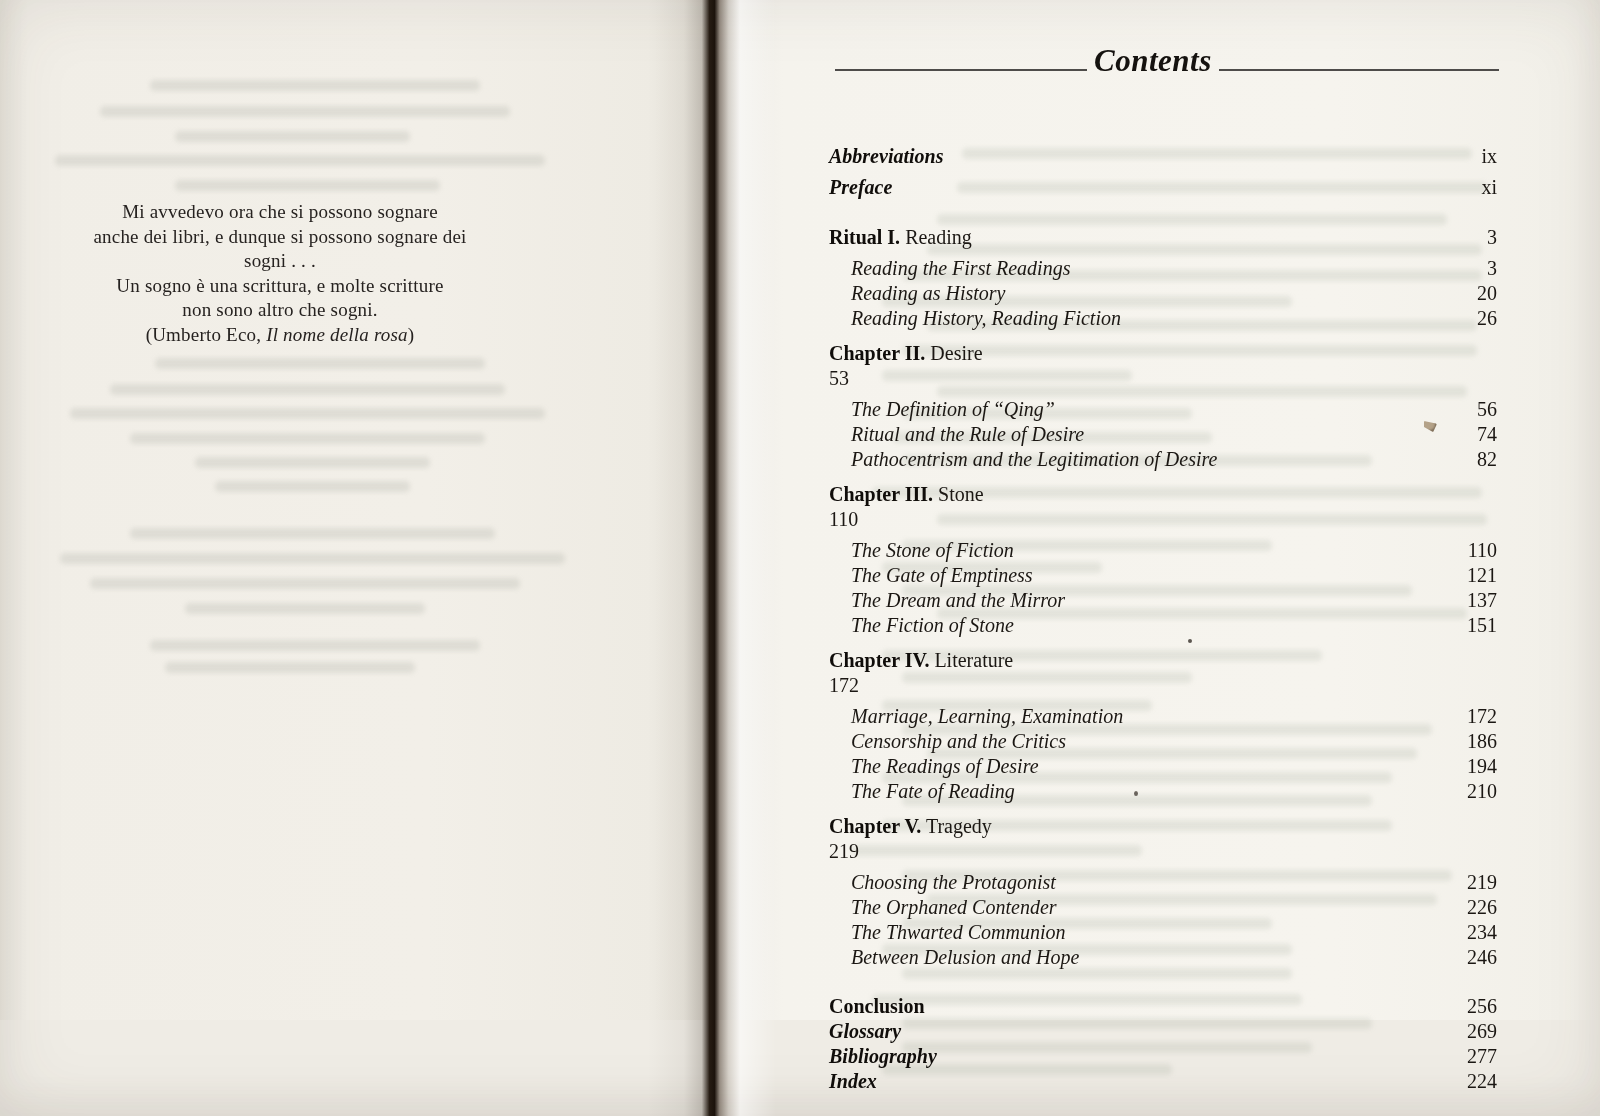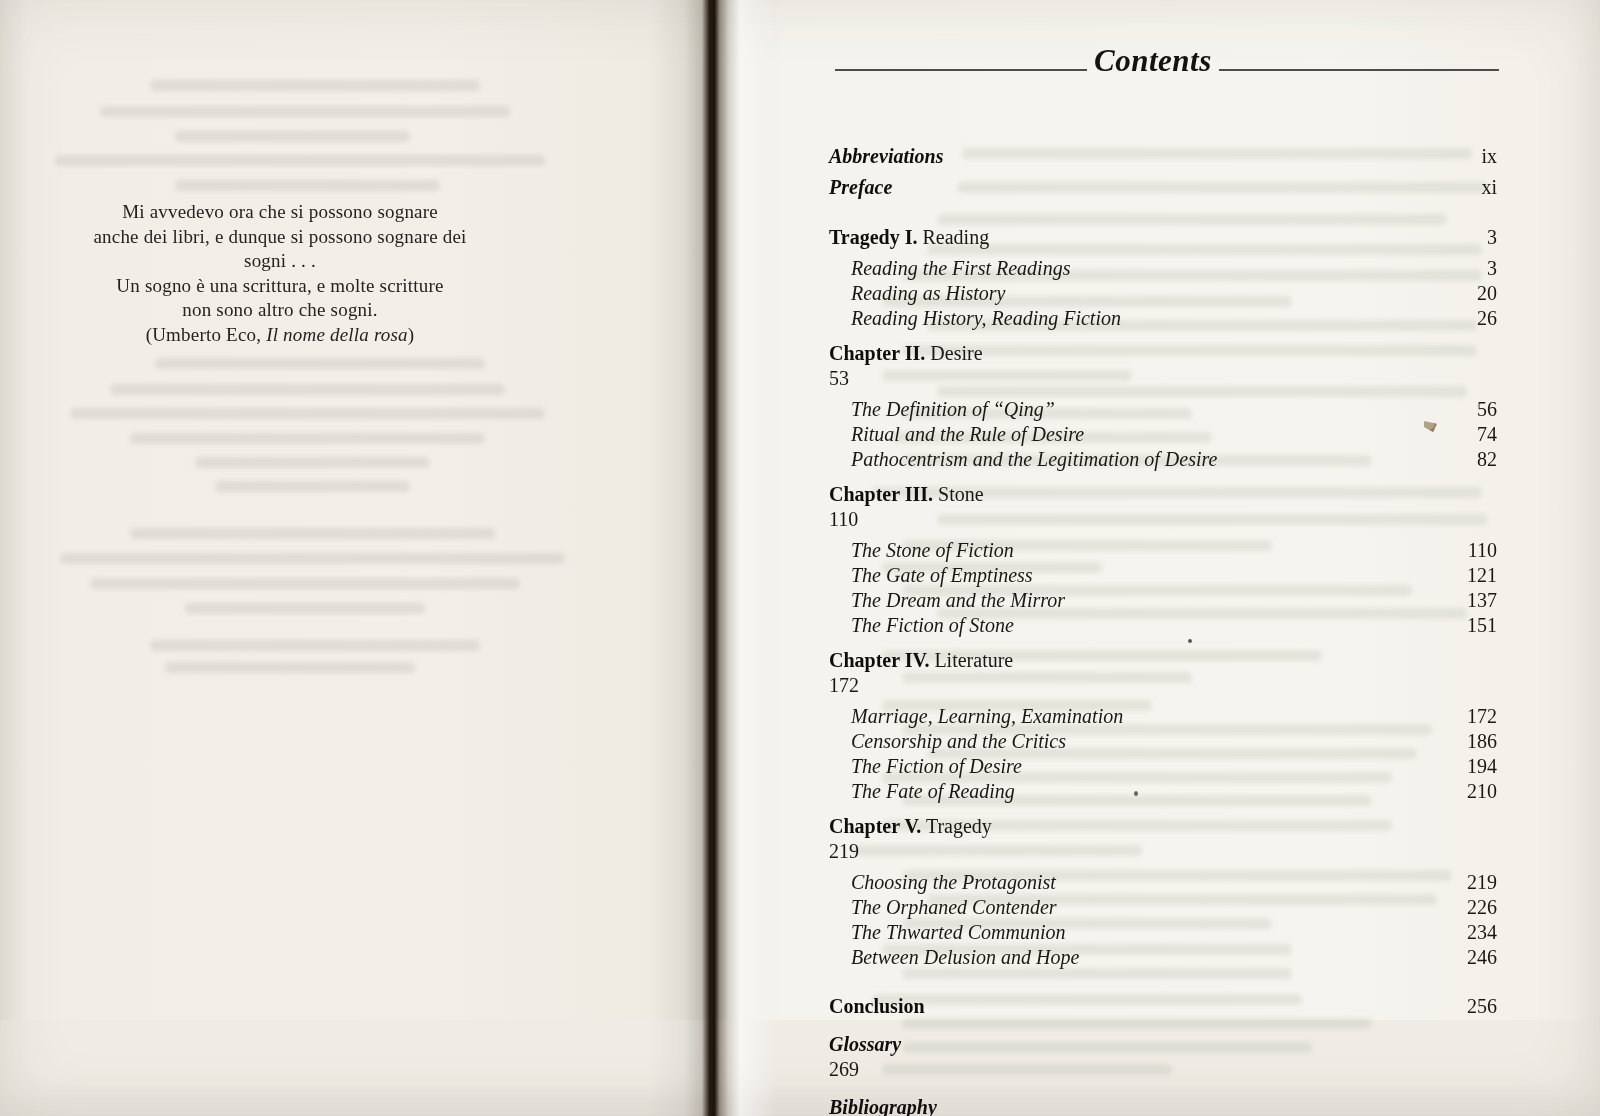--- a/index.html
+++ b/index.html
@@ -71,21 +71,21 @@
   .toc-row .lbl{white-space:nowrap;}
   .toc-row .pg{font-weight:normal;font-style:normal;color:#1b1713;}
   .toc-row.front .lbl{font-weight:bold;font-style:italic;color:#100d0a;}
   .toc-row.chapter .prefix{font-weight:bold;color:#100d0a;}
   .toc-row.section{padding-left:22px;align-items:flex-end;}
   .toc-row.section .lbl{font-style:italic;}
   .toc-row.back .lbl{font-weight:bold;color:#100d0a;}
   .toc-row.back.bold-italic .lbl{font-style:italic;}
   .mt-sm{margin-top:6px;}
   .mt-md{margin-top:10px;flex-direction:column;}
-  .mt-lg{margin-top:13px;flex-direction:column;}
+  .mt-lg{margin-top:0;}
   .mt-xl{margin-top:25px;}
   .mt-xxl{margin-top:24px;}
 
   
   .ghost-line{
     position:absolute;height:11px;border-radius:5px;
     filter:blur(2.5px);pointer-events:none;z-index:1;
   }
   .ghost-left-line{background:rgba(128,138,122,0.17);}
   .ghost-right-line{background:rgba(126,138,124,0.15);}
@@ -187,21 +187,21 @@
     <div class="toc" id="toc">
         <div class="toc-row front">
           <span class="lbl">Abbreviations</span>
           <span class="pg">ix</span>
         </div>
         <div class="toc-row front mt-sm">
           <span class="lbl">Preface</span>
           <span class="pg">xi</span>
         </div>
         <div class="toc-row chapter mt-xl">
-          <span class="lbl"><span class="prefix">Tragedy I.</span><span> Reading</span></span>
+          <span class="lbl"><span class="prefix">Ritual I.</span><span> Reading</span></span>
           <span class="pg">3</span>
         </div>
         <div class="toc-row section mt-sm">
           <span class="lbl">Reading the First Readings</span>
           <span class="pg">3</span>
         </div>
         <div class="toc-row section">
           <span class="lbl">Reading as History</span>
           <span class="pg">20</span>
         </div>
@@ -251,21 +251,21 @@
         </div>
         <div class="toc-row section mt-sm">
           <span class="lbl">Marriage, Learning, Examination</span>
           <span class="pg">172</span>
         </div>
         <div class="toc-row section">
           <span class="lbl">Censorship and the Critics</span>
           <span class="pg">186</span>
         </div>
         <div class="toc-row section">
-          <span class="lbl">The Fiction of Desire</span>
+          <span class="lbl">The Readings of Desire</span>
           <span class="pg">194</span>
         </div>
         <div class="toc-row section">
           <span class="lbl">The Fate of Reading</span>
           <span class="pg">210</span>
         </div>
         <div class="toc-row chapter mt-md">
           <span class="lbl"><span class="prefix">Chapter V.</span><span> Tragedy</span></span>
           <span class="pg">219</span>
         </div>

